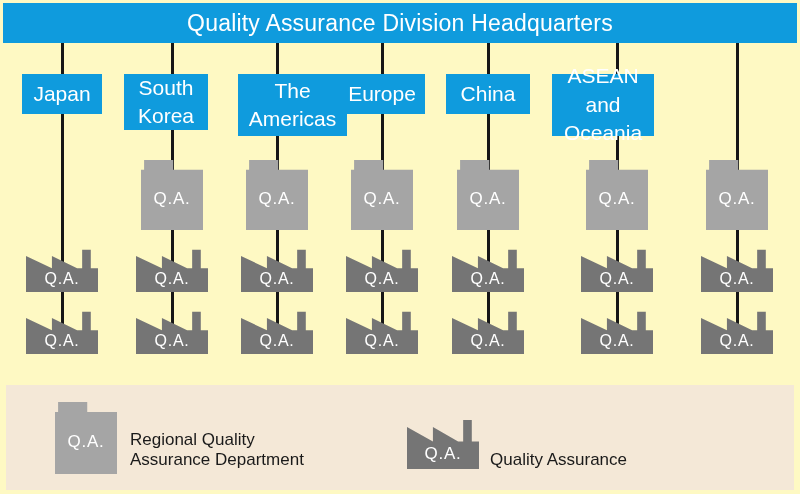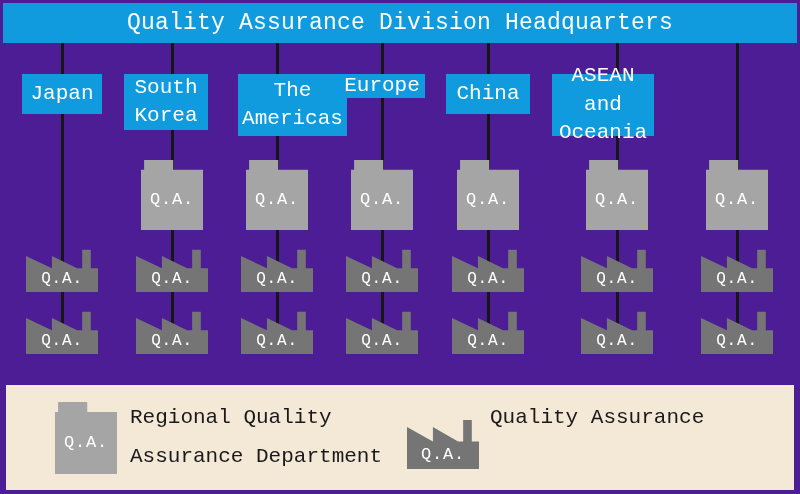--- a/index.html
+++ b/index.html
@@ -1,18 +1,18 @@
 <!DOCTYPE html>
 <html><head>
 <meta charset="utf-8">
 <style>
   html,body{margin:0;padding:0;background:#fff;}
   .canvas{
-    position:relative;width:800px;height:494px;background:#4c1d95;overflow:hidden;
-    font-family:Liberation Mono, monospace;
+    position:relative;width:800px;height:494px;background:#fef9c3;overflow:hidden;
+    font-family:Liberation Sans, sans-serif;
   }
   
   .hq{
     position:absolute;left:3px;top:3px;width:794px;height:40px;
     background:#0f9bdd;color:#fff;display:flex;align-items:center;justify-content:center;
     font-size:23px;letter-spacing:.2px;
   }
   
   .vline{position:absolute;top:43px;width:3px;height:287px;background:#161616;z-index:1;}
   
@@ -34,22 +34,22 @@
     clip-path:polygon(0% 100%,0% 16%,36% 45%,36% 16%,71% 45%,78% 45%,78% 2%,90% 2%,90% 45%,100% 45%,100% 100%);
     display:flex;align-items:flex-end;justify-content:center;padding-bottom:4px;box-sizing:border-box;
     color:#fff;font-size:16px;letter-spacing:.8px;
   }
   .row1{top:249px;} .row2{top:311px;}
   
   .legend{position:absolute;left:6px;top:385px;width:788px;height:105px;background:#f4e8d7;z-index:2;}
   .legend .qabox{position:absolute;top:17px;left:49px;width:62px;height:72px;}
   .legend .factory{position:absolute;top:34px;left:401px;width:72px;height:50px;padding-bottom:5px;font-size:17px;}
   .legend-text{
-    position:absolute;top:21px;height:64px;display:flex;flex-direction:column;justify-content:space-between;
-    color:#1a1a1a;font-size:21px;line-height:1.18;
+    position:absolute;top:21px;height:64px;display:flex;flex-direction:column;justify-content:flex-end;
+    color:#1a1a1a;font-size:17px;line-height:1.18;
   }
   .legend-text.t1{left:124px;}
   .legend-text.t2{left:484px;}
 </style>
 </head>
 <body>
 
 <div class="canvas">
 
   <div class="hq">
@@ -66,21 +66,21 @@
 
   <div class="region" style="left:22px;width:80px;height:40px">
       <span>Japan</span>
     </div>
   <div class="region" style="left:124px;width:84px;height:56px">
       <span>South Korea</span>
     </div>
   <div class="region" style="left:238px;width:109px;height:62px">
       <span>The Americas</span>
     </div>
-  <div class="region" style="left:339px;width:86px;height:24px">
+  <div class="region" style="left:339px;width:86px;height:40px">
       <span>Europe</span>
     </div>
   <div class="region" style="left:446px;width:84px;height:40px">
       <span>China</span>
     </div>
   <div class="region" style="left:552px;width:102px;height:62px">
       <span>ASEAN and Oceania</span>
     </div>
 
   <div class="qabox" style="left:141px">

